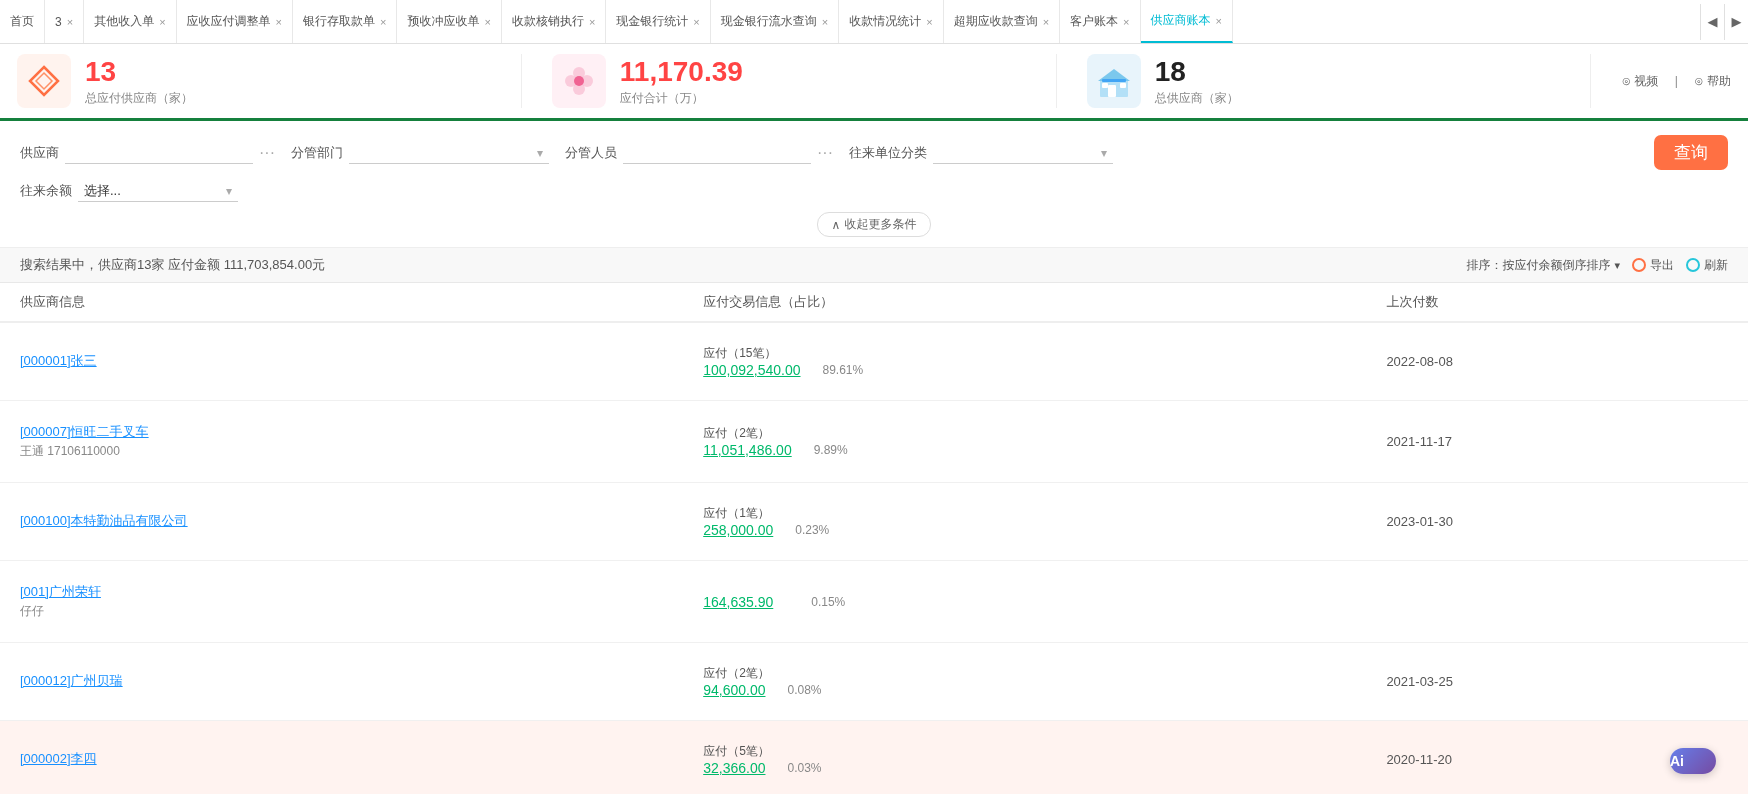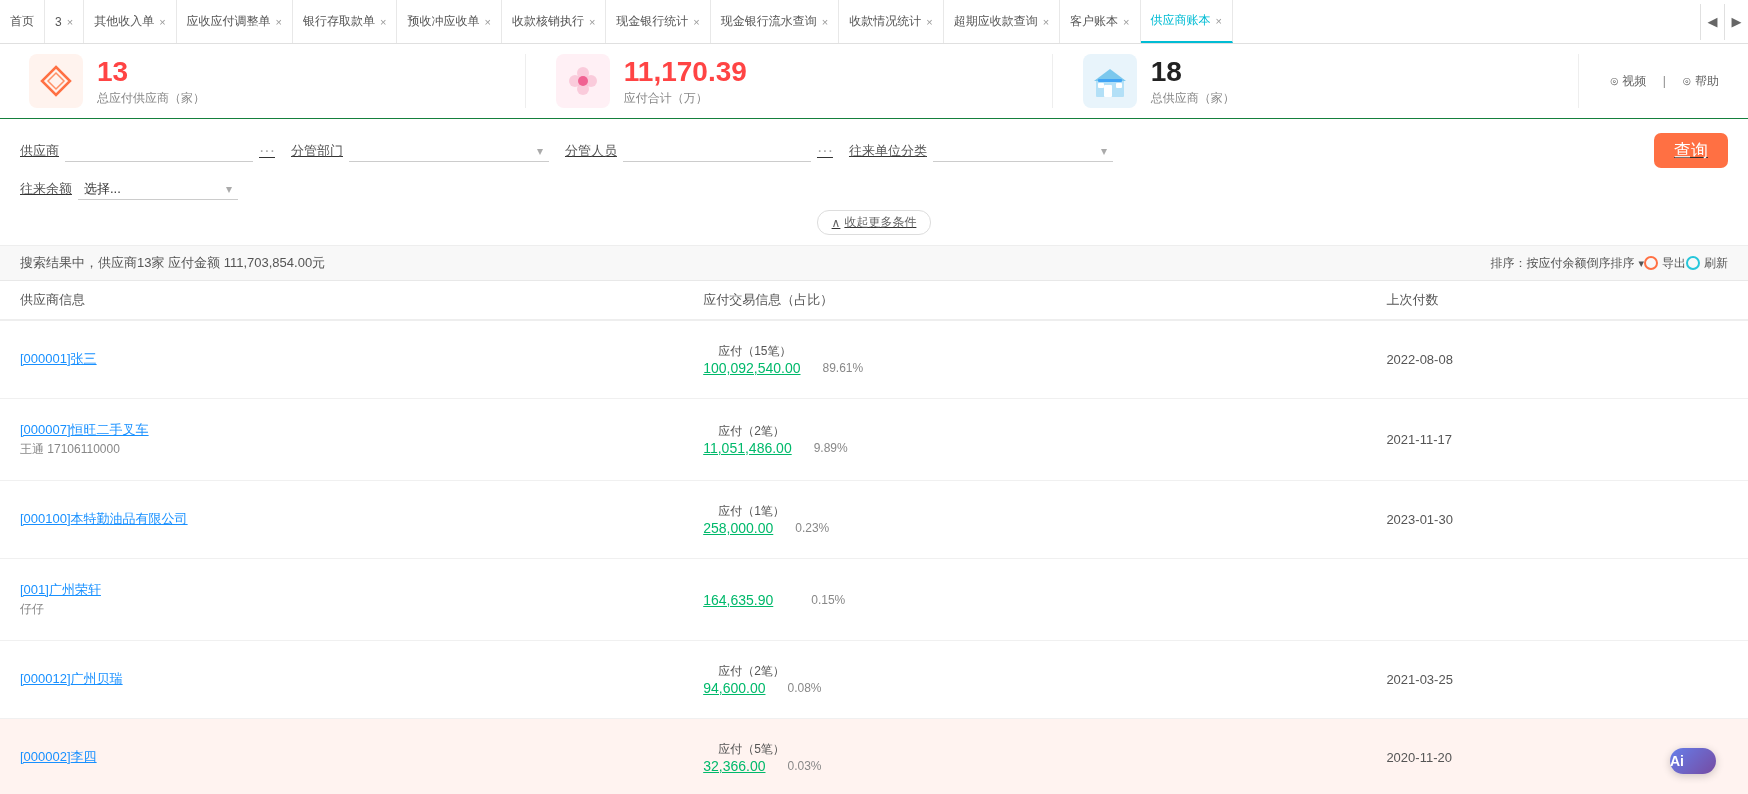--- a/index.html
+++ b/index.html
@@ -15,21 +15,21 @@
       border-right: 1px solid #e8e8e8; white-space: nowrap; cursor: pointer;
       font-size: 12px; color: #555;
     }
     .nav-tab.active { color: #00bcd4; border-bottom: 2px solid #00bcd4; }
     .nav-tab .close-x { margin-left: 5px; color: #999; font-size: 11px; cursor: pointer; }
     .nav-arrows { display: flex; align-items: center; margin-left: auto; }
     .nav-arrow { width: 24px; height: 36px; display: flex; align-items: center; justify-content: center; cursor: pointer; border-left: 1px solid #e0e0e0; color: #666; }
 
     
     .stats-bar {
-      display: flex; background: #fff; border-bottom: 1px solid #15803d; padding: 10px 29px;
+      display: flex; background: #fff; border-bottom: 3px solid #15803d; padding: 10px 17px;
       align-items: center;
     }
     .stat-card {
       display: flex; align-items: center; gap: 14px; flex: 1;
       border-right: 1px solid #eee; padding-right: 30px; margin-right: 30px;
     }
     .stat-card:last-child { border-right: none; padding-right: 0; margin-right: 0; flex: 0; }
     .stat-icon {
       width: 54px; height: 54px; display: flex; align-items: center; justify-content: center;
       border-radius: 8px; font-size: 28px;
@@ -39,21 +39,21 @@
     .stat-icon.blue { background: #e8f4fb; color: #42a5f5; }
     .stat-info { display: flex; flex-direction: column; }
     .stat-number { font-size: 28px; font-weight: bold; color: #ff4444; line-height: 1.2; }
     .stat-number.dark { color: #222; }
     .stat-label { font-size: 12px; color: #888; margin-top: 2px; }
     .top-right-links { margin-left: auto; display: flex; gap: 12px; font-size: 12px; color: #666; align-items: center; }
     .top-right-links span { cursor: pointer; }
 
     
     .filter-area {
-      background: #fff; padding: 14px 20px 10px; border-bottom: 1px solid #eee; text-decoration: underline;
+      background: #fff; padding: 14px 20px 10px; border-bottom: 1px solid #eee;
     }
     .filter-row { display: flex; align-items: center; gap: 16px; margin-bottom: 10px; flex-wrap: wrap; }
     .filter-item { display: flex; align-items: center; gap: 6px; }
     .filter-label { font-size: 13px; color: #555; white-space: nowrap; }
     .filter-input {
       border: none; border-bottom: 1px solid #ccc; padding: 3px 6px;
       font-size: 13px; color: #333; min-width: 160px; outline: none;
       background: transparent;
     }
     .filter-select {
@@ -76,21 +76,21 @@
       display: flex; align-items: center; gap: 4px; color: #666; cursor: pointer;
       font-size: 12px; border: 1px solid #ddd; padding: 3px 14px; border-radius: 12px;
       background: #fff;
     }
 
     
     .summary-bar {
       display: flex; align-items: center; padding: 8px 20px; background: #f8f8f8;
       border-bottom: 1px solid #e8e8e8; font-size: 13px; color: #555;
     }
-    .summary-bar .right { margin-left: auto; display: flex; align-items: center; }
+    .summary-bar .right { margin-left: auto; display: flex; align-items: center; gap: 12px; }
     .action-btn {
       display: flex; align-items: center; gap: 4px; cursor: pointer;
       font-size: 12px; color: #555;
     }
     .action-btn .dot { width: 14px; height: 14px; border-radius: 50%; border: 2px solid #ff7043; display: inline-block; }
     .action-btn .dot.teal { border-color: #26c6da; }
 
     
     .table-area { background: #fff; margin: 0; }
     .table-header {
@@ -99,21 +99,21 @@
       font-size: 13px; color: #555; font-weight: normal;
     }
     .table-row-item {
       display: grid; grid-template-columns: 2fr 2fr 1fr;
       padding: 22px 20px; border-bottom: 1px solid #f0f0f0;
       align-items: center;
     }
     .table-row-item.highlighted { background: #fff3f0; }
     .supplier-link { color: #1890ff; text-decoration: underline; cursor: pointer; font-size: 13px; }
     .supplier-sub { font-size: 12px; color: #888; margin-top: 2px; }
-    .payable-label { font-size: 12px; color: #555; margin-left: 15px; }
+    .payable-label { font-size: 12px; color: #555; }
     .payable-amount { color: #00b96b; font-size: 14px; font-weight: 500; text-decoration: underline; cursor: pointer; }
     .payable-pct { font-size: 12px; color: #888; margin-left: 14px; }
     .last-pay { font-size: 13px; color: #555; }
   </style>
 </head>
 <body>
 
 <div class="top-nav">
   <div class="nav-tab">
     <span>首页</span>

